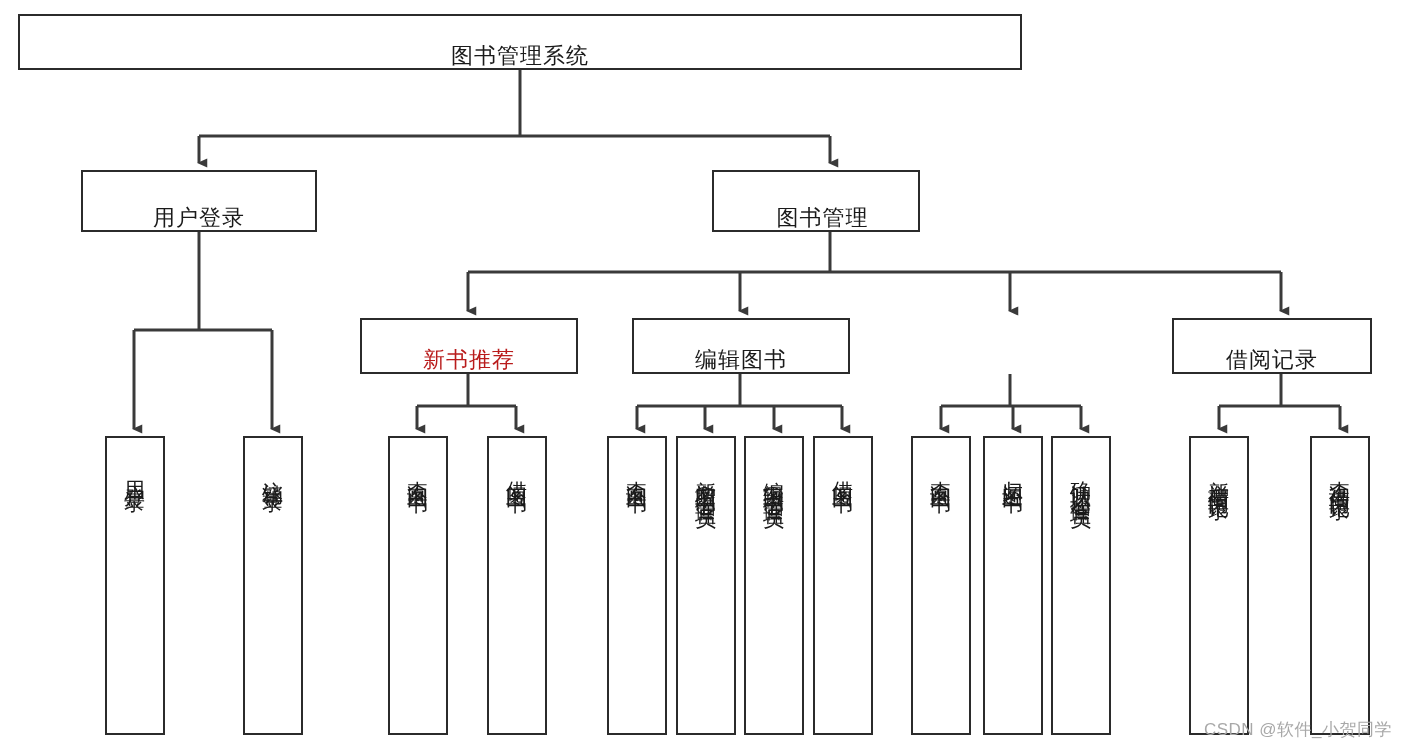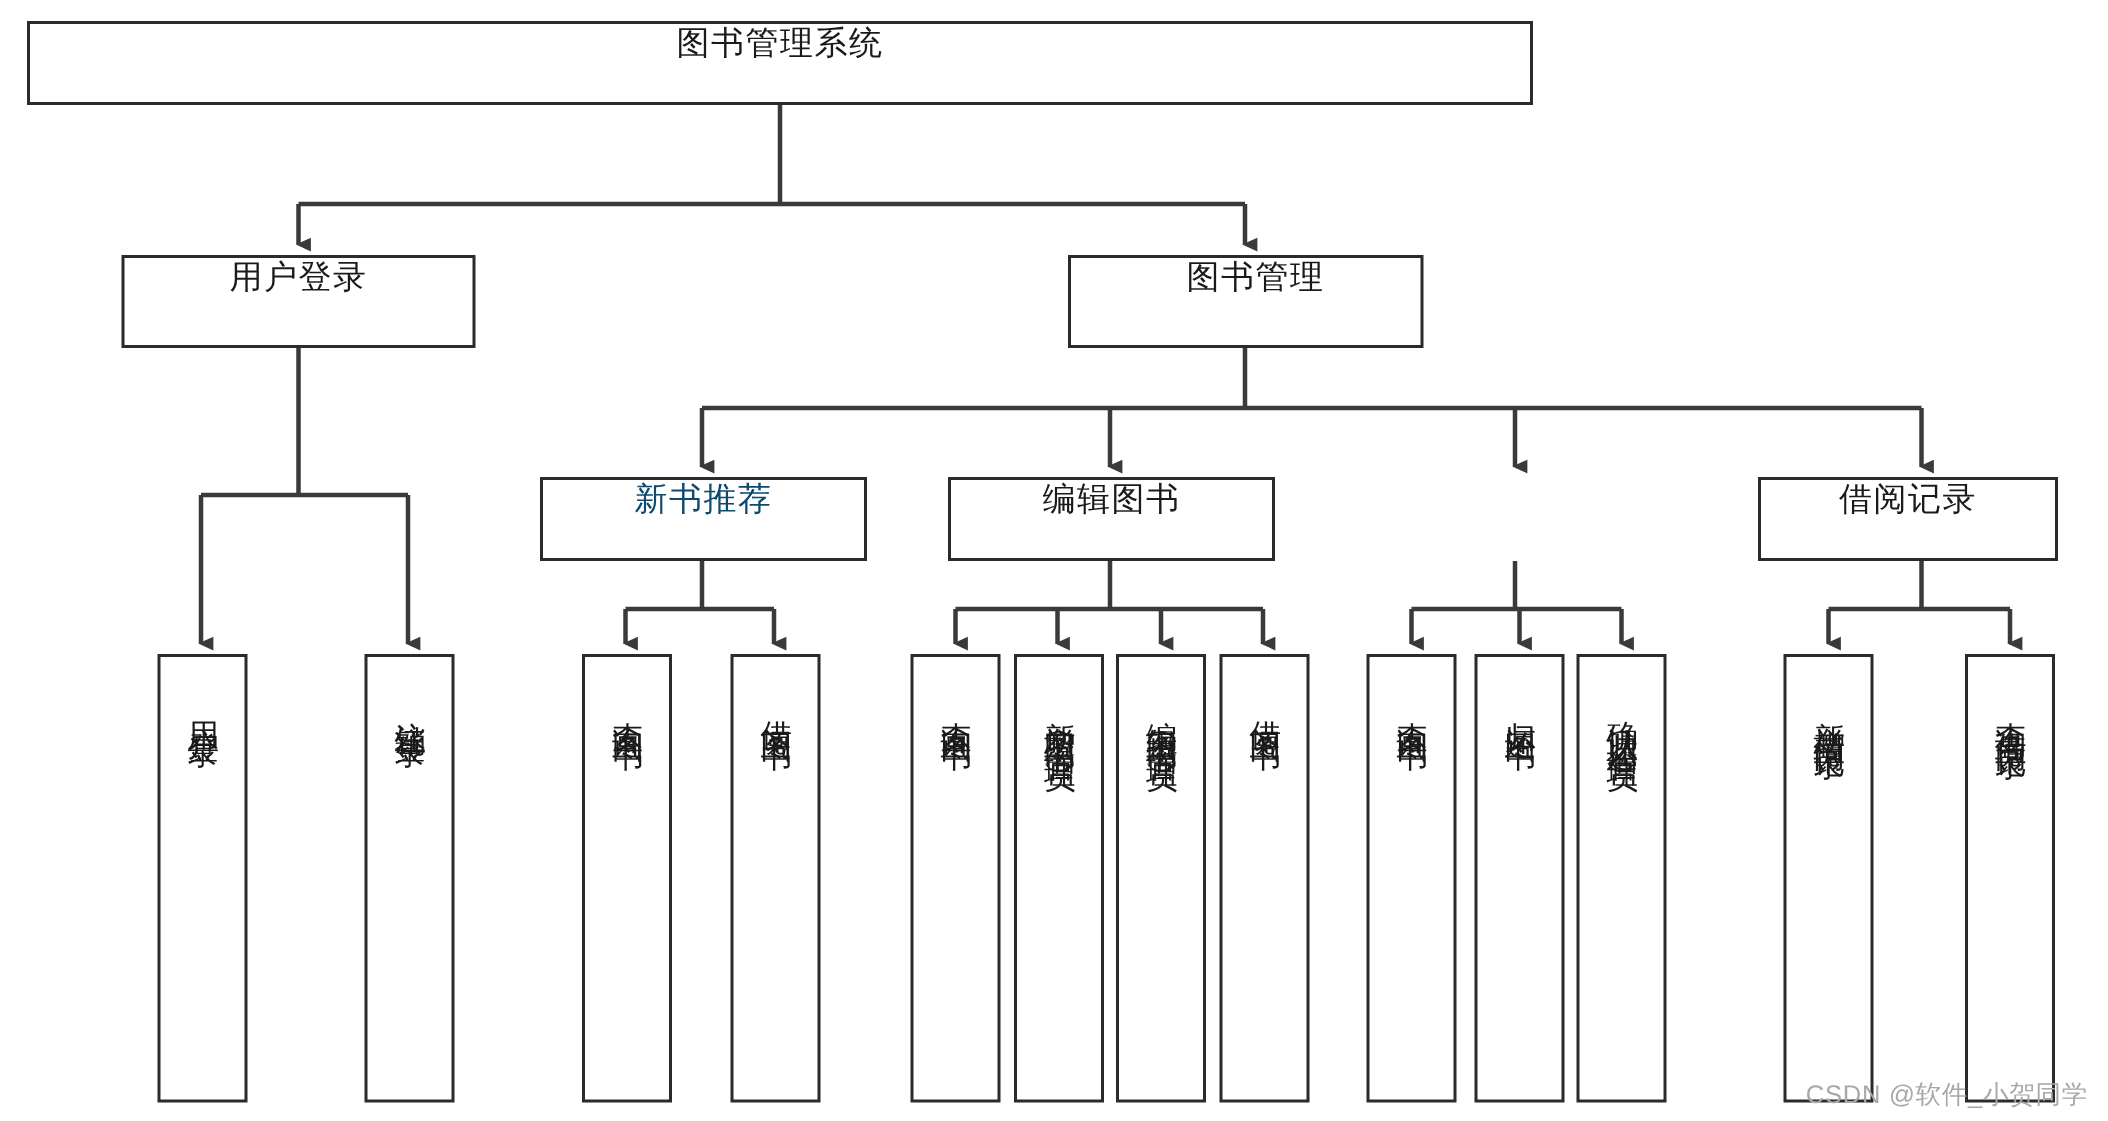--- a/index.html
+++ b/index.html
@@ -25,21 +25,21 @@
     left: 0;
     width: 1405px;
     height: 747px;
   }
   .node-box {
     position: absolute;
     box-sizing: border-box;
     background: #ffffff;
     border: 2px solid #2b2b2b;
     display: flex;
-    align-items: flex-start;
+    align-items: flex-end;
     justify-content: center;
   }
   .node-label {
     color: #1a1a1a;
     font-size: 22px;
     line-height: 1.15;
     letter-spacing: 1px;
     white-space: nowrap;
     user-select: none;
   }
@@ -123,26 +123,26 @@
     </g>
   </svg>
 
   <div class="node-box" id="node-root" style="left: 18px; top: 14px; width: 1004px; height: 56px; border-color: rgb(43, 43, 43); background: rgb(255, 255, 255);">
     <span class="node-label" style="color: rgb(26, 26, 26);">图书管理系统</span>
   </div>
 
   <div class="node-box" id="node-l2-0" style="left: 81px; top: 170px; width: 236px; height: 62px; border-color: rgb(43, 43, 43); background: rgb(255, 255, 255);">
     <span class="node-label" style="color: rgb(26, 26, 26);">用户登录</span>
   </div>
-  <div class="node-box" id="node-l2-1" style="left: 712px; top: 170px; width: 237px; height: 62px; border-color: rgb(43, 43, 43); background: rgb(255, 255, 255); padding-left: 13px;">
+  <div class="node-box" id="node-l2-1" style="left: 712px; top: 170px; width: 208px; height: 62px; border-color: rgb(43, 43, 43); background: rgb(255, 255, 255); padding-left: 13px;">
     <span class="node-label" style="color: rgb(26, 26, 26);">图书管理</span>
   </div>
 
   <div class="node-box" id="node-l3-0" style="left: 360px; top: 318px; width: 218px; height: 56px; border-color: rgb(43, 43, 43); background: rgb(255, 255, 255);">
-    <span class="node-label" style="color: #0c4a6e;">新书推荐</span>
+    <span class="node-label" style="color: #b91c1c;">新书推荐</span>
   </div>
   <div class="node-box" id="node-l3-1" style="left: 632px; top: 318px; width: 218px; height: 56px; border-color: rgb(43, 43, 43); background: rgb(255, 255, 255);">
     <span class="node-label" style="color: rgb(26, 26, 26);">编辑图书</span>
   </div>
   <div class="node-box" id="node-l3-3" style="left: 1172px; top: 318px; width: 200px; height: 56px; border-color: rgb(43, 43, 43); background: rgb(255, 255, 255);">
     <span class="node-label" style="color: rgb(26, 26, 26);">借阅记录</span>
   </div>
 
   <div class="node-box vertical" id="node-leaf-0" style="left: 105px; top: 436px; width: 60px; height: 299px; border-color: rgb(43, 43, 43); background: rgb(255, 255, 255);">
     <span class="node-label" style="color: rgb(26, 26, 26);">用户登录</span>

